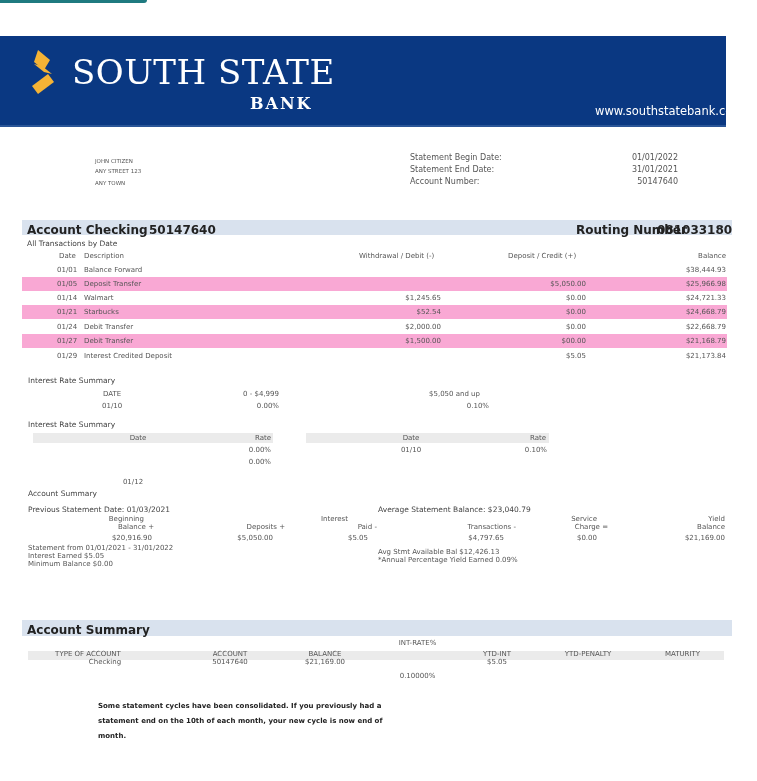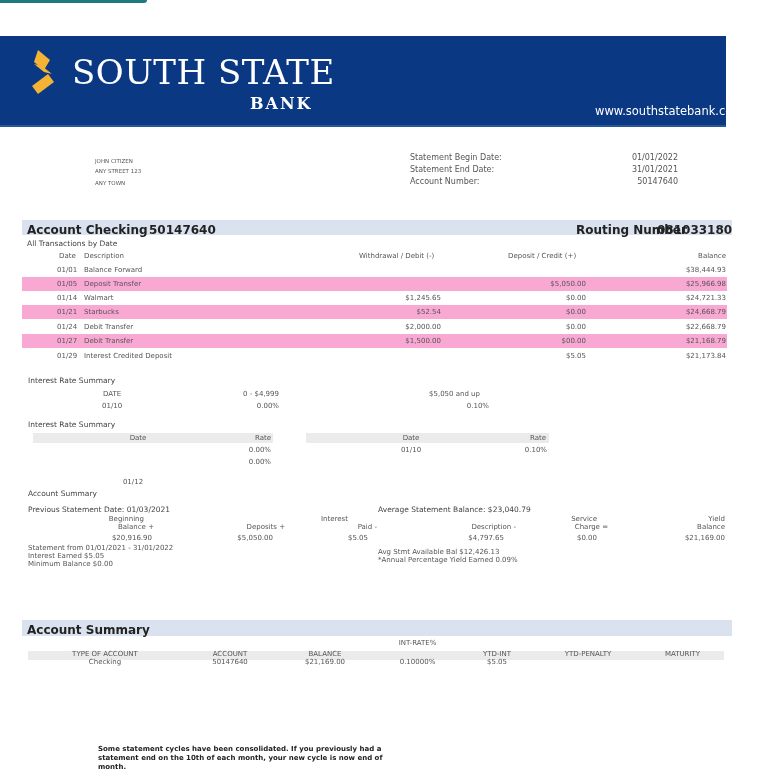--- a/index.html
+++ b/index.html
@@ -20,21 +20,21 @@
   .section-bar { left: 22px; width: 710px; height: 15px; background: #d9e2ee; }
   .bar-text { font-weight: bold; font-size: 12px; color: #222; top: 3px; }
 
   .small { font-size: 7.5px; color: #444; }
   .row { left: 22px; width: 705px; height: 14px; }
   .row.shade { background: #f9a8d4; }
   .cell { position: absolute; top: 3px; font-size: 7px; color: #555; white-space: nowrap; }
   .r { text-align: right; }
   .c { text-align: center; }
   .graybar { height: 10px; background: #ebebeb; }
-  .bold-note { left: 98px; top: 745px; width: 290px; font-size: 7px; font-weight: bold; color: #222; line-height: 9px; }
+  .bold-note { left: 98px; top: 699px; width: 290px; font-size: 7px; font-weight: bold; color: #222; line-height: 15px; }
 </style>
 </head>
 <body>
 
 <div class="abs topbar"></div>
 
 <div class="abs banner"></div>
 <svg class="abs logo-s" viewBox="0 0 26 48">
   <path d="M8 2 L20 12 L14 22 L4 14 Z" fill="#f5b335"></path>
   <path d="M18 26 L24 34 L8 46 L2 38 Z" fill="#f5b335"></path>
@@ -154,48 +154,48 @@
 <div class="abs cell r" style="left:80px;top:523px;width:74px">Balance  +</div>
 <div class="abs cell r" style="left:80px;top:534px;width:72px">$20,916.90</div>
 
 <div class="abs cell r" style="left:210px;top:523px;width:75px">Deposits  +</div>
 <div class="abs cell r" style="left:200px;top:534px;width:73px">$5,050.00</div>
 
 <div class="abs cell r" style="left:300px;top:515px;width:48px">Interest</div>
 <div class="abs cell r" style="left:320px;top:523px;width:57px">Paid  -</div>
 <div class="abs cell r" style="left:320px;top:534px;width:48px">$5.05</div>
 
-<div class="abs cell r" style="left:440px;top:523px;width:76px">Description  -</div>
+<div class="abs cell r" style="left:440px;top:523px;width:76px">Transactions  -</div>
 <div class="abs cell r" style="left:430px;top:534px;width:74px">$4,797.65</div>
 
 <div class="abs cell r" style="left:550px;top:515px;width:47px">Service</div>
 <div class="abs cell r" style="left:550px;top:523px;width:58px">Charge  =</div>
 <div class="abs cell r" style="left:550px;top:534px;width:47px">$0.00</div>
 
 <div class="abs cell r" style="left:660px;top:515px;width:65px">Yield</div>
 <div class="abs cell r" style="left:660px;top:523px;width:65px">Balance</div>
 <div class="abs cell r" style="left:640px;top:534px;width:85px">$21,169.00</div>
 
 <div class="abs cell" style="left:28px;top:544px">Statement from  01/01/2021 - 31/01/2022</div>
 <div class="abs cell" style="left:28px;top:552px">Interest Earned  $5.05</div>
 <div class="abs cell" style="left:28px;top:560px">Minimum Balance  $0.00</div>
 <div class="abs cell" style="left:378px;top:548px">Avg Stmt Available Bal  $12,426.13</div>
 <div class="abs cell" style="left:378px;top:556px">*Annual Percentage Yield Earned  0.09%</div>
 
 <div class="abs section-bar" style="top:620px;height:16px">
   <span class="abs bar-text" style="left:5px;top:3px">Account Summary</span>
 </div>
 <div class="abs graybar" style="left:28px;top:651px;width:696px;height:9px"></div>
-<span class="abs cell c" style="left:55px;top:650px;width:100px">TYPE OF ACCOUNT</span>
+<span class="abs cell c" style="left:38px;top:650px;width:100px">TYPE OF ACCOUNT</span>
 <span class="abs cell c" style="left:195px;top:650px;width:70px">ACCOUNT</span>
 <span class="abs cell c" style="left:290px;top:650px;width:70px">BALANCE</span>
 <span class="abs cell c" style="left:380px;top:639px;width:75px">INT-RATE%</span>
 <span class="abs cell c" style="left:467px;top:650px;width:60px">YTD-INT</span>
 <span class="abs cell c" style="left:548px;top:650px;width:80px">YTD-PENALTY</span>
 <span class="abs cell c" style="left:650px;top:650px;width:65px">MATURITY</span>
 
 <span class="abs cell c" style="left:55px;top:658px;width:100px">Checking</span>
 <span class="abs cell c" style="left:195px;top:658px;width:70px">50147640</span>
 <span class="abs cell c" style="left:290px;top:658px;width:70px">$21,169.00</span>
-<span class="abs cell c" style="left:380px;top:658px;width:75px">0.10000%</span>
+<span class="abs cell c" style="left:380px;top:672px;width:75px">0.10000%</span>
 <span class="abs cell c" style="left:467px;top:658px;width:60px">$5.05</span>
 
 <div class="abs bold-note">Some statement cycles have been consolidated. If you previously had a statement end on the 10th of each month, your new cycle is now end of month.</div>
 
 </body></html>

